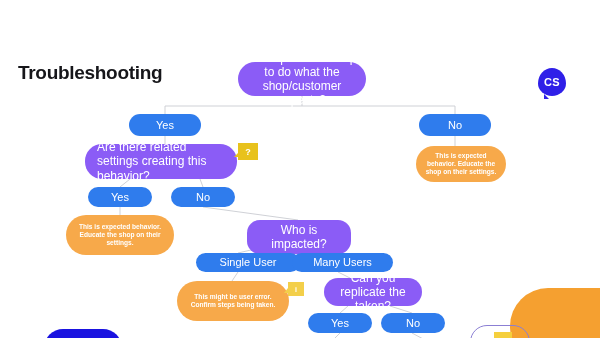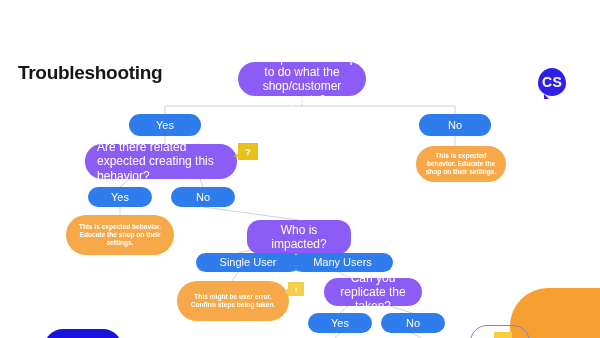--- a/index.html
+++ b/index.html
@@ -76,21 +76,21 @@
     border-top: 5px solid transparent;
     border-bottom: 0;
   }
   #logo .mark {
     position: absolute;
     inset: 0;
     display: flex;
     align-items: center;
     justify-content: center;
     color: #ffffff;
-    font-size: 14px;
+    font-size: 11px;
     font-weight: bold;
     letter-spacing: 0.3px;
   }
 
   
   #connectors {
     position: absolute;
     left: 0; top: 0;
     width: 600px; height: 338px;
     pointer-events: none;
@@ -222,21 +222,21 @@
 
   <div class="node answer" style="left:419px; top:66px; width:72px; height:22px; border-radius:11px;">
     <span>No</span>
   </div>
 
   <div class="node outcome" style="left:416px; top:98px; width:90px; height:36px; border-radius:18px;">
     <span>This is expected behavior. Educate the shop on their settings.</span>
   </div>
 
   <div class="node question left-align" style="left:85px; top:96px; width:152px; height:35px; border-radius:17px;">
-    <span>Are there related expected creating this behavior?</span>
+    <span>Are there related settings creating this behavior?</span>
   </div>
 
   <div class="node answer" style="left:88px; top:139px; width:64px; height:20px; border-radius:10px;">
     <span>Yes</span>
   </div>
 
   <div class="node answer" style="left:171px; top:139px; width:64px; height:20px; border-radius:10px;">
     <span>No</span>
   </div>
 

